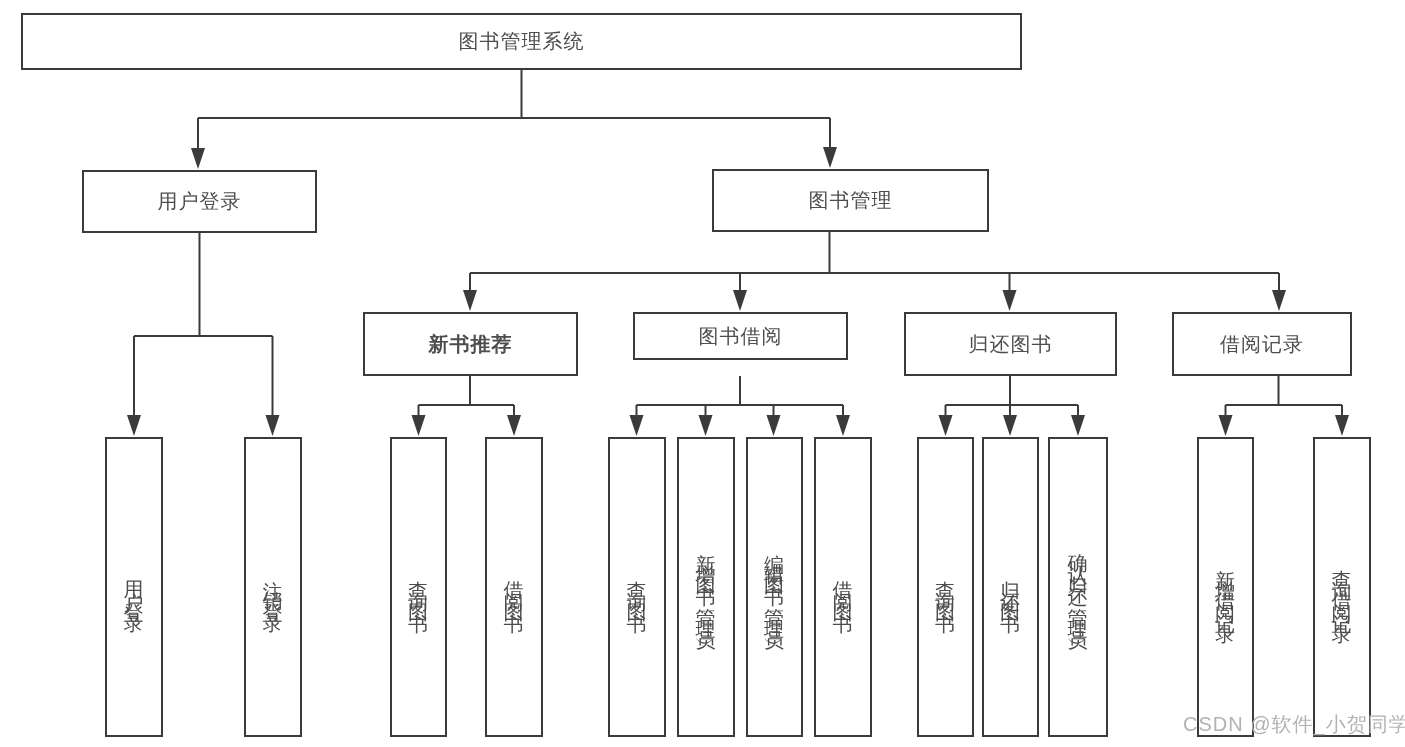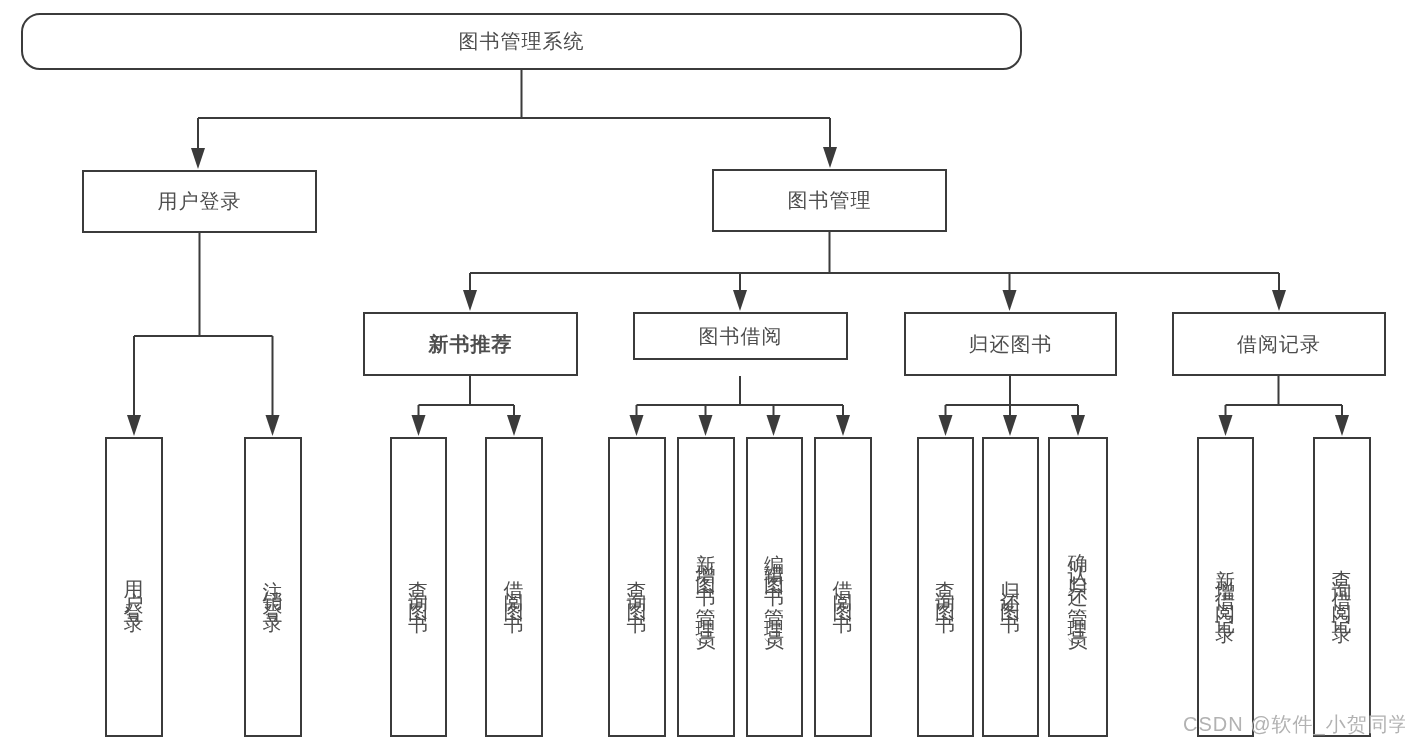--- a/index.html
+++ b/index.html
@@ -26,29 +26,29 @@
   .leaf{top:437px;height:300px;}
   .vtext{
     writing-mode:vertical-rl;
     text-orientation:mixed;
     font-size:20px;
     line-height:1;
     letter-spacing:11px;
     letter-spacing:11px;
   }
   
-  .n-root{left:21px;top:13px;width:1001px;height:57px;border-radius:19px;}
+  .n-root{left:21px;top:13px;width:1001px;height:57px;}
   
   .n-user-login{left:82px;top:170px;width:235px;height:63px;}
-  .n-book-mgmt{left:712px;top:169px;width:235px;height:63px;}
+  .n-book-mgmt{left:712px;top:169px;width:277px;height:63px;}
   
   .n-newbook{left:363px;top:312px;width:215px;height:64px;font-weight:bold;}
   .n-borrow{left:633px;top:312px;width:215px;height:48px;}
   .n-current{left:904px;top:312px;width:213px;height:64px;}
-  .n-records{left:1172px;top:312px;width:214px;height:64px;}
+  .n-records{left:1172px;top:312px;width:180px;height:64px;}
   
   .lf1{left:105px;width:58px;}
   .lf2{left:244px;width:58px;}
   .lf3{left:390px;width:57px;}
   .lf4{left:485px;width:58px;}
   .lf5{left:608px;width:58px;}
   .lf6{left:677px;width:58px;}
   .lf7{left:746px;width:57px;}
   .lf8{left:814px;width:58px;}
   .lf9{left:917px;width:57px;}

